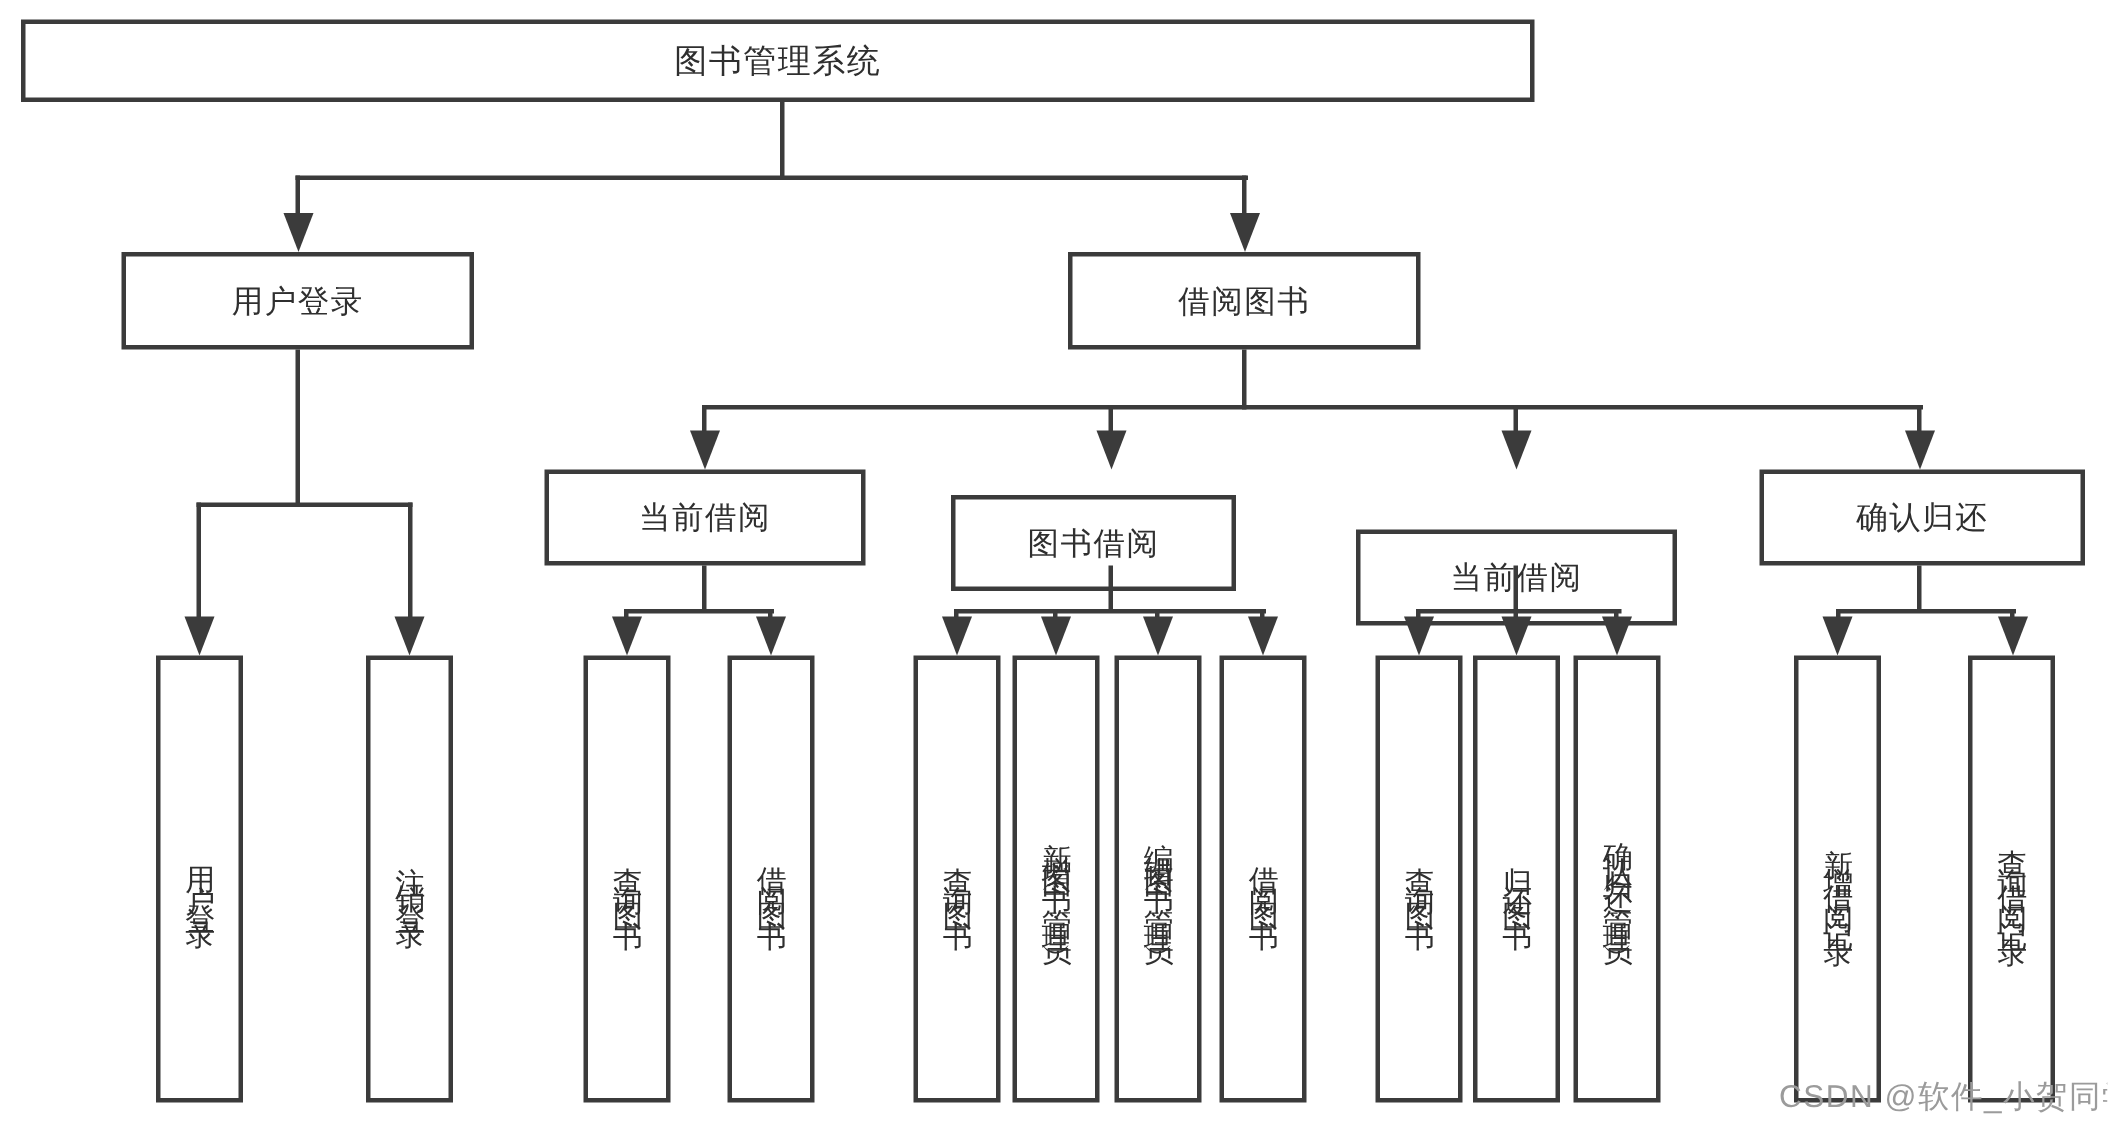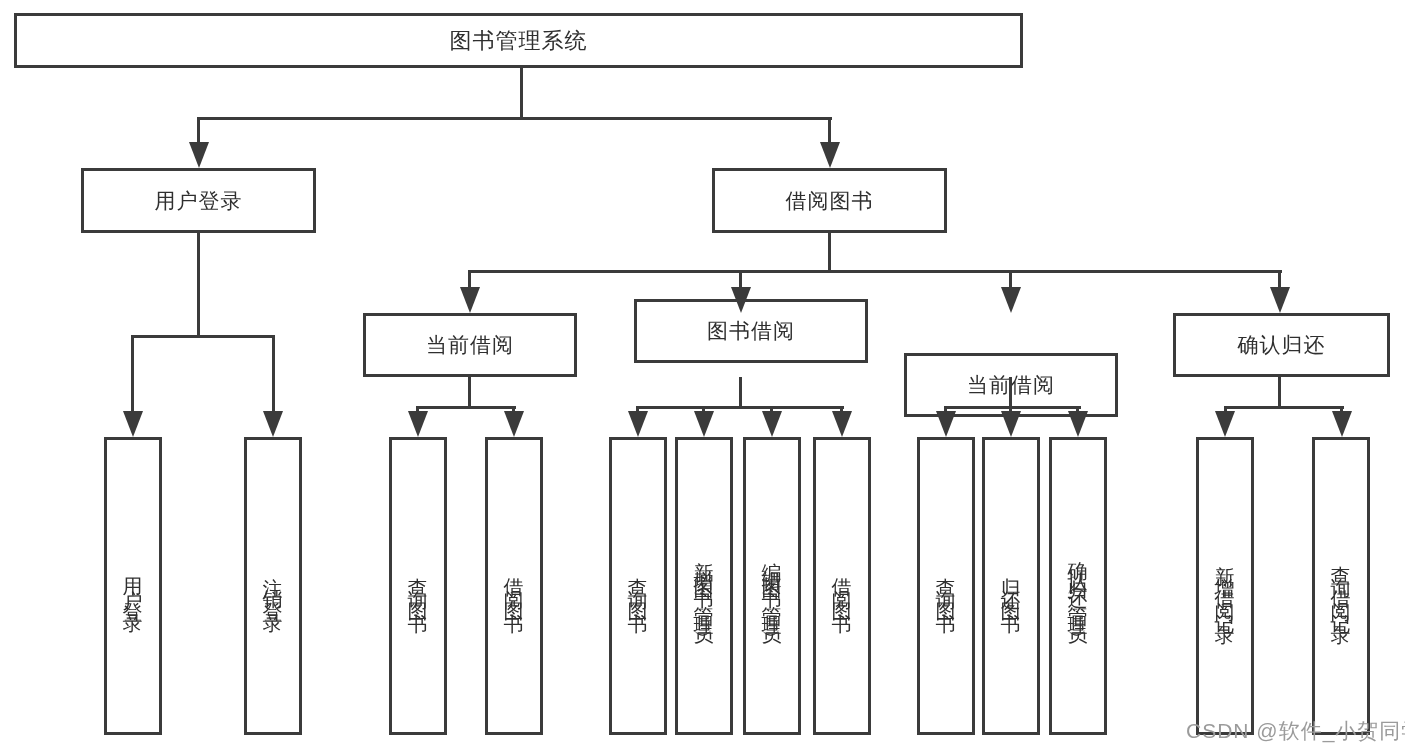--- a/index.html
+++ b/index.html
@@ -33,21 +33,21 @@
 <body>
 
 <div id="canvas">
 
   <div class="box" style="left:14px;top:13px;width:1009px;height:55px;font-size:22px;">图书管理系统</div>
 
   <div class="box" style="left:81px;top:168px;width:235px;height:65px;">用户登录</div>
   <div class="box" style="left:712px;top:168px;width:235px;height:65px;">借阅图书</div>
 
   <div class="box" style="left:363px;top:313px;width:214px;height:64px;">当前借阅</div>
-  <div class="box" style="left:634px;top:299px;width:234px;height:64px;">图书借阅</div>
+  <div class="box" style="left:634px;top:330px;width:190px;height:64px;">图书借阅</div>
   <div class="box" style="left:904px;top:313px;width:214px;height:64px;margin-top:40px;">当前借阅</div>
   <div class="box" style="left:1173px;top:313px;width:217px;height:64px;">确认归还</div>
 
   <div class="box vbox" style="left:104px;top:437px;width:58px;height:298px;">用户登录</div>
   <div class="box vbox" style="left:244px;top:437px;width:58px;height:298px;">注销登录</div>
 
   <div class="box vbox" style="left:389px;top:437px;width:58px;height:298px;">查询图书</div>
   <div class="box vbox" style="left:485px;top:437px;width:58px;height:298px;">借阅图书</div>
 
   <div class="box vbox" style="left:609px;top:437px;width:58px;height:298px;">查询图书</div>

